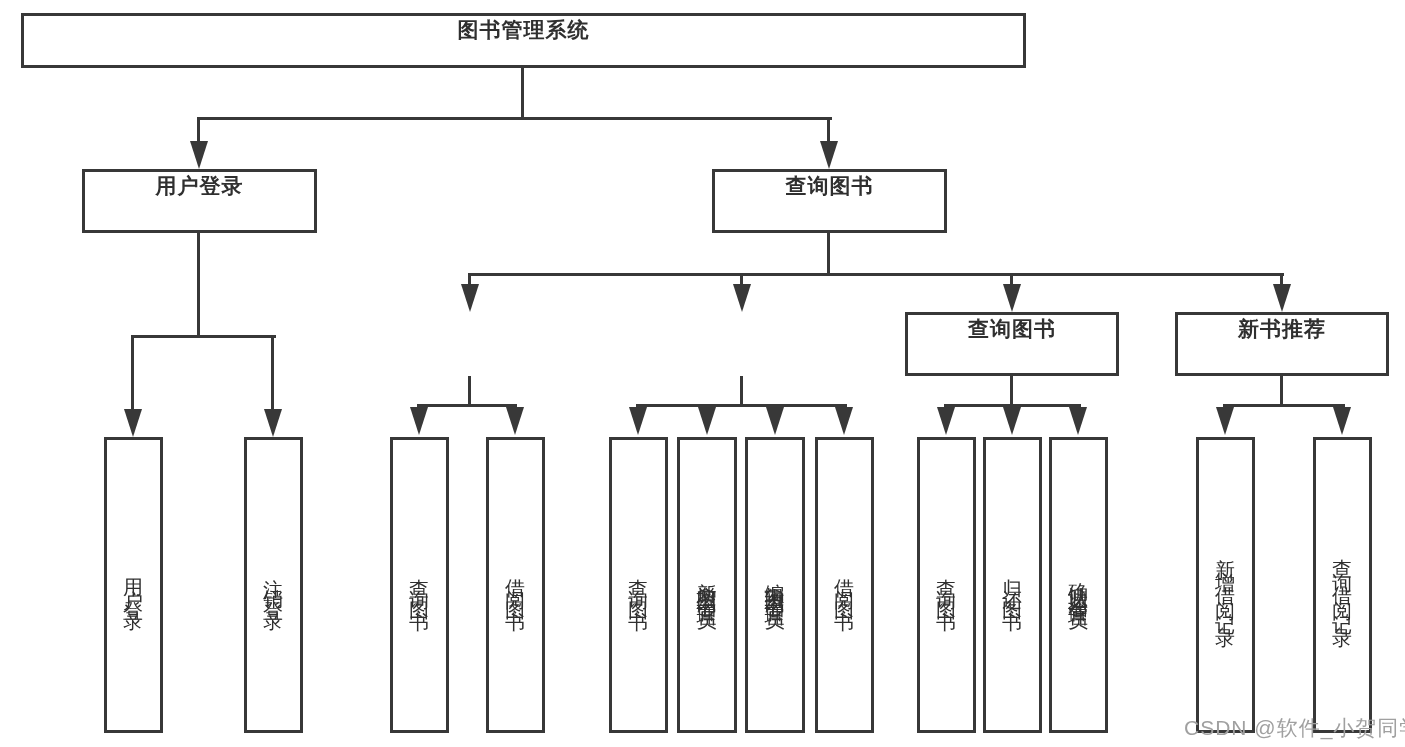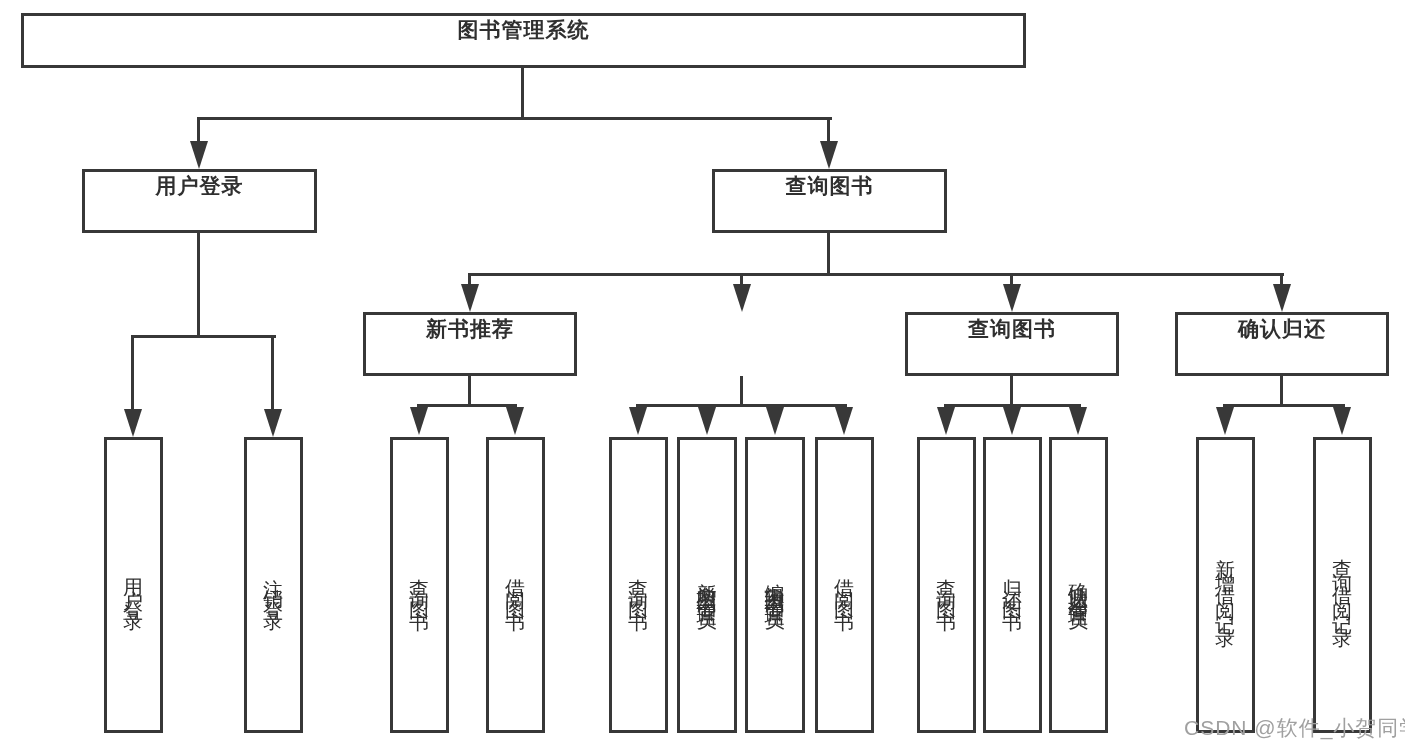--- a/index.html
+++ b/index.html
@@ -101,28 +101,25 @@
   <div class="ln" style="left:468px;top:273px;width:816px;height:3px;"></div>
   <div class="ln" style="left:468px;top:273px;width:3px;height:14px;"></div>
   <div class="ln" style="left:740px;top:273px;width:3px;height:14px;"></div>
   <div class="ln" style="left:1010px;top:273px;width:3px;height:14px;"></div>
   <div class="ln" style="left:1280px;top:273px;width:3px;height:14px;"></div>
   <div class="arrow" style="left:461px;top:284px;"></div>
   <div class="arrow" style="left:733px;top:284px;"></div>
   <div class="arrow" style="left:1003px;top:284px;"></div>
   <div class="arrow" style="left:1273px;top:284px;"></div>
 
-  <div class="box" style="left:363px;top:312px;width:214px;height:64px;">
-    <span>新书推荐</span>
-  </div>
   <div class="box" style="left:905px;top:312px;width:214px;height:64px;">
     <span>查询图书</span>
   </div>
   <div class="box" style="left:1175px;top:312px;width:214px;height:64px;">
-    <span>确认归还</span>
+    <span>新书推荐</span>
   </div>
 
   <div class="ln" style="left:468px;top:376px;width:3px;height:31px;"></div>
   <div class="ln" style="left:417px;top:404px;width:100px;height:3px;"></div>
   <div class="arrow" style="left:410px;top:407px;"></div>
   <div class="arrow" style="left:506px;top:407px;"></div>
 
   <div class="ln" style="left:740px;top:376px;width:3px;height:31px;"></div>
   <div class="ln" style="left:636px;top:404px;width:211px;height:3px;"></div>
   <div class="arrow" style="left:629px;top:407px;"></div>

